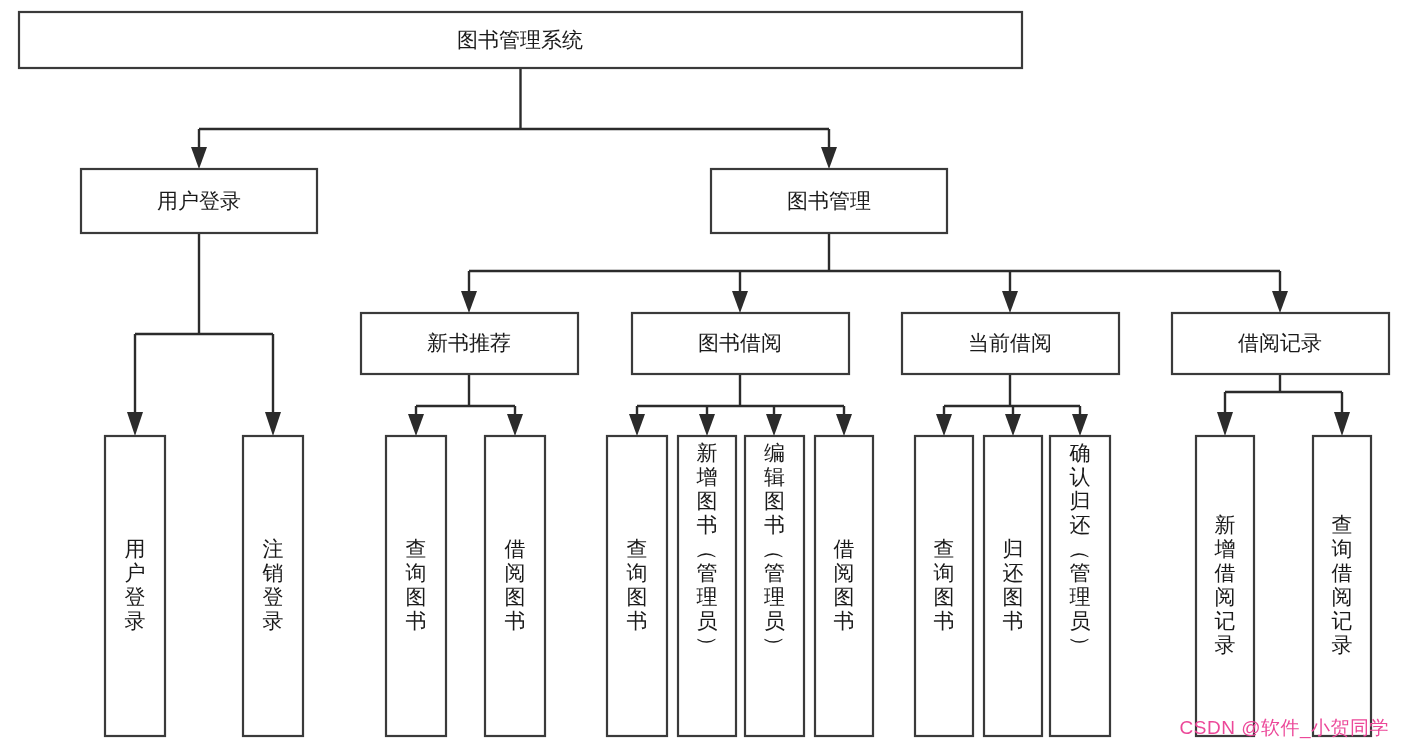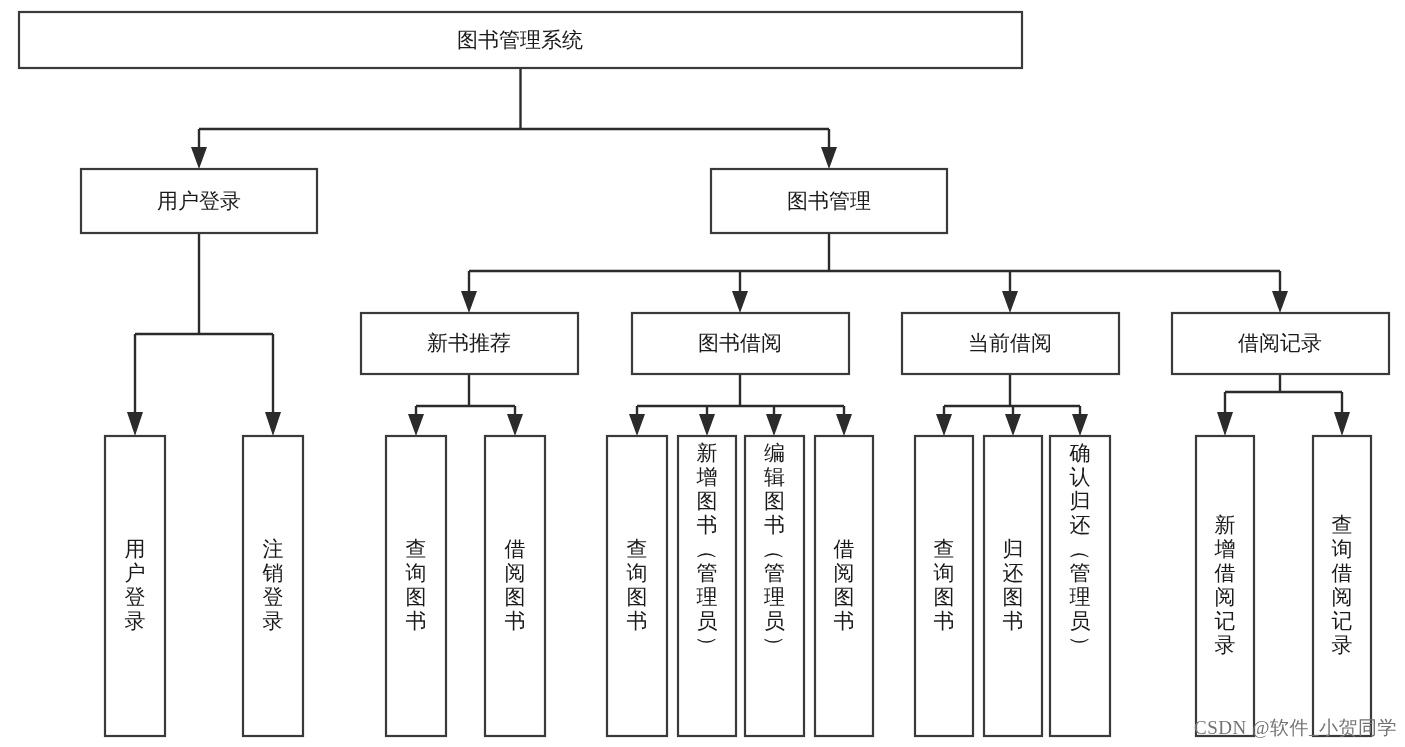--- a/index.html
+++ b/index.html
@@ -65,25 +65,25 @@
   .vert-text-wrap span {
     display: block;
     text-align: center;
   }
   .rot {
     display: inline-block;
     transform: rotate(90deg);
   }
   .watermark {
     position: absolute;
-    right: 8px;
+    right: 16px;
     bottom: 6px;
-    font-family: Liberation Serif, serif;
+    font-family: Liberation Sans, sans-serif;
     font-size: 19px;
-    color: #737373;
+    color: #ec4899;
     white-space: nowrap;
     letter-spacing: 0.5px;
   }
 </style>
 </head>
 <body>
 
 <div id="diagram-root">
 
   <svg id="flowchart" viewBox="0 0 1405 747">

